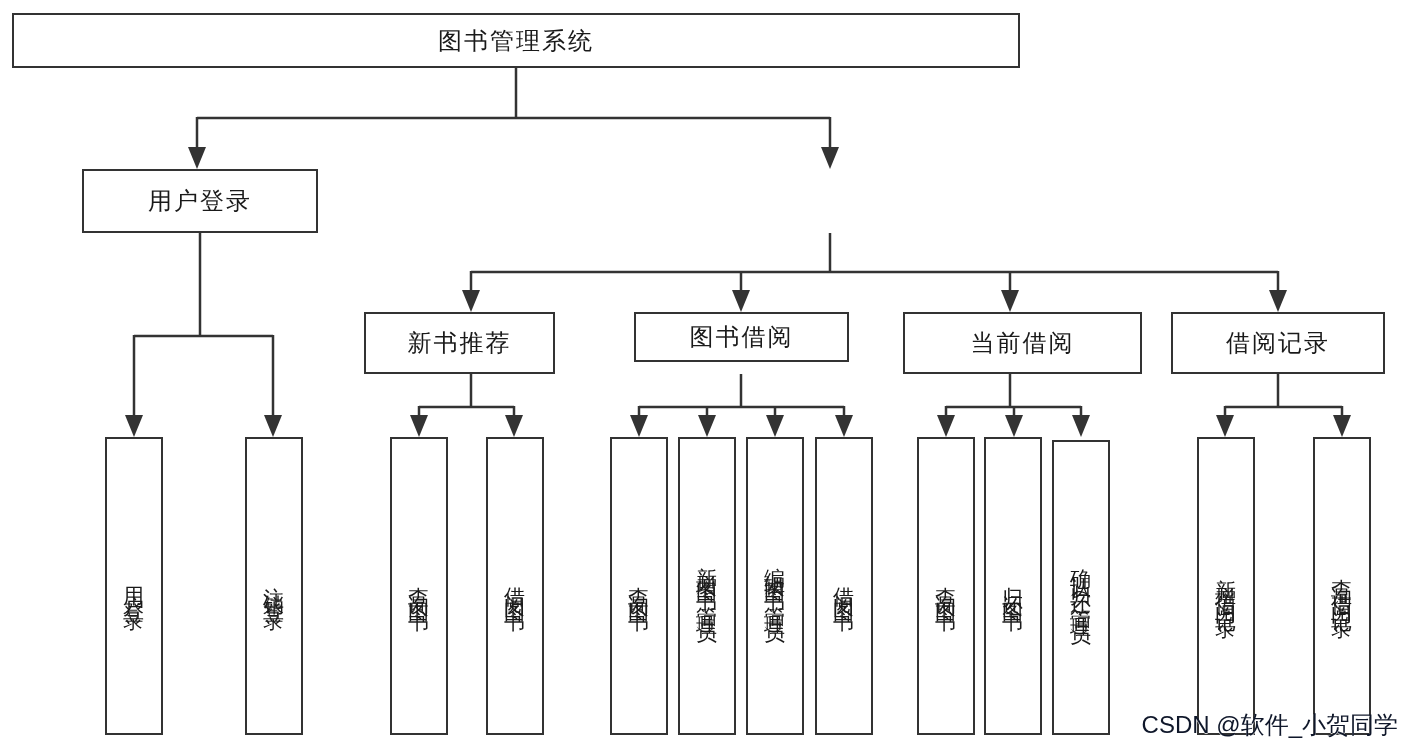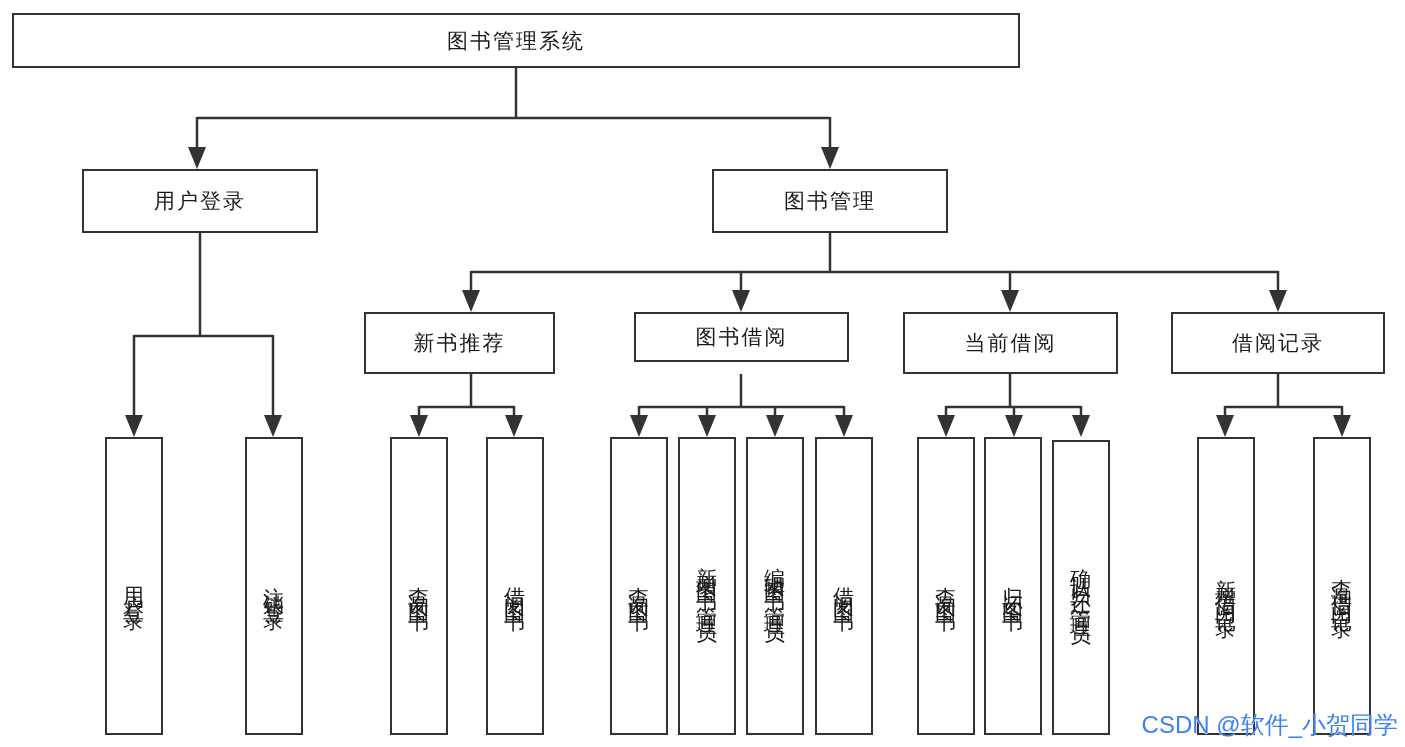--- a/index.html
+++ b/index.html
@@ -26,21 +26,21 @@
     box-sizing: border-box;
     border: 2.5px solid #333333;
     background: #ffffff;
     display: flex;
     align-items: center;
     justify-content: center;
     z-index: 1;
     color: #1a1a1a;
   }
   .node.h {
-    font-size: 21px;
+    font-size: 24px;
     letter-spacing: 2px;
     white-space: nowrap;
   }
   .node.v {
     width: 58px;
     height: 298px;
   }
   .node.v .vtext {
     writing-mode: vertical-rl;
     text-orientation: mixed;
@@ -48,21 +48,21 @@
     line-height: 1;
     letter-spacing: 8px;
     color: #1a1a1a;
   }
   .watermark {
     position: absolute;
     right: 7px;
     bottom: 6px;
     z-index: 2;
     font-size: 24px;
-    color: #3b82f6;
+    color: #0f172a;
     text-shadow: 0 1px 0 rgba(255,255,255,0.8);
     white-space: nowrap;
     text-align: right;
   }
 </style>
 </head>
 <body>
 
 <div class="canvas">
 
@@ -135,31 +135,28 @@
     </g>
   </svg>
 
   <div class="node h" style="left:12px; top:13px; width:1008px; height:55px;">
     <span>图书管理系统</span>
   </div>
 
   <div class="node h" style="left:82px; top:169px; width:236px; height:64px;">
     <span>用户登录</span>
   </div>
-  <div class="node h" style="left:712px; top:169px; width:236px; height:64px;">
-    <span>图书管理</span>
-  </div>
 
   <div class="node h" style="left:364px; top:312px; width:191px; height:62px;">
     <span>新书推荐</span>
   </div>
   <div class="node h" style="left:634px; top:312px; width:215px; height:50px;">
     <span>图书借阅</span>
   </div>
-  <div class="node h" style="left:903px; top:312px; width:215px; height:62px;">
+  <div class="node h" style="left:903px; top:312px; width:239px; height:62px;">
     <span>当前借阅</span>
   </div>
   <div class="node h" style="left:1171px; top:312px; width:214px; height:62px;">
     <span>借阅记录</span>
   </div>
 
   <div class="node v" style="left:105px; top:437px;">
     <span class="vtext">用户登录</span>
   </div>
   <div class="node v" style="left:245px; top:437px;">

